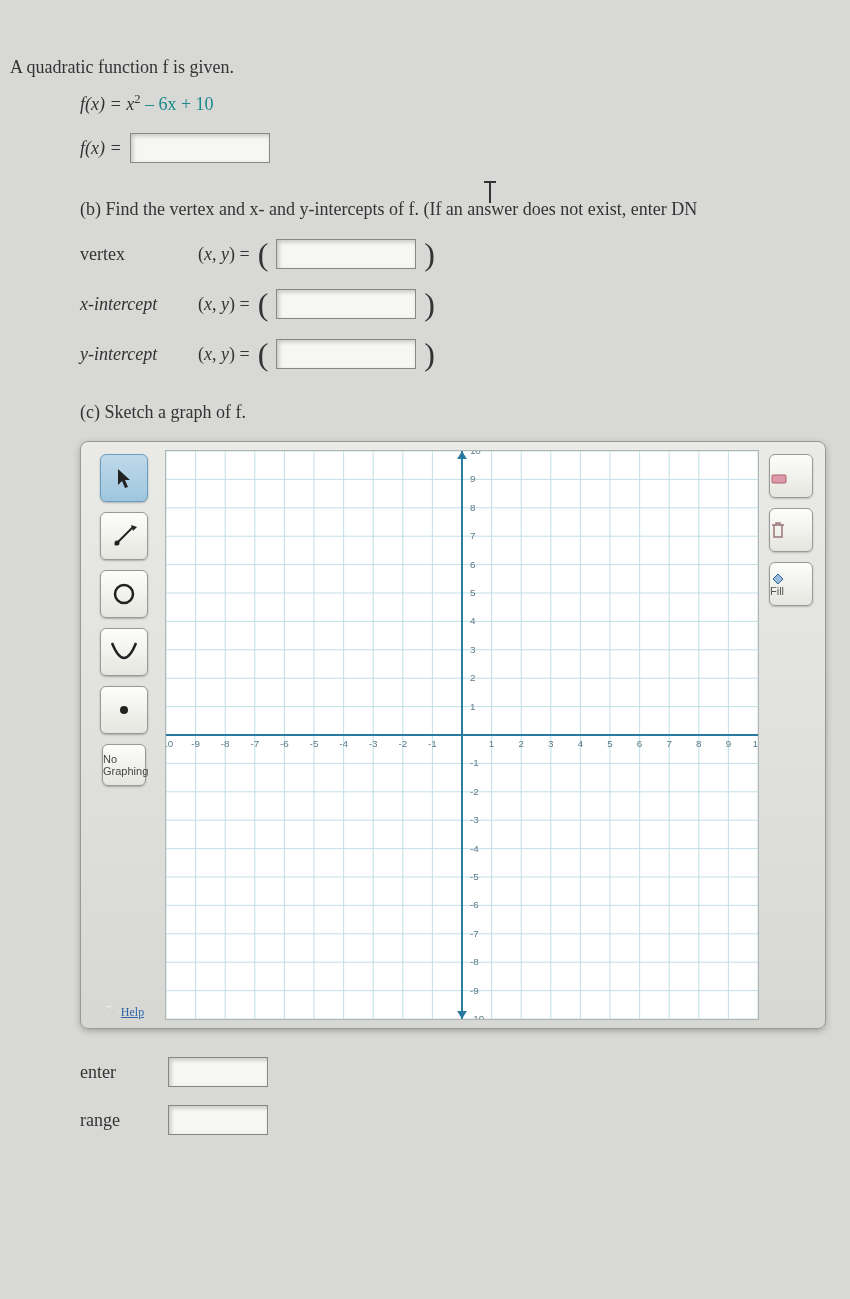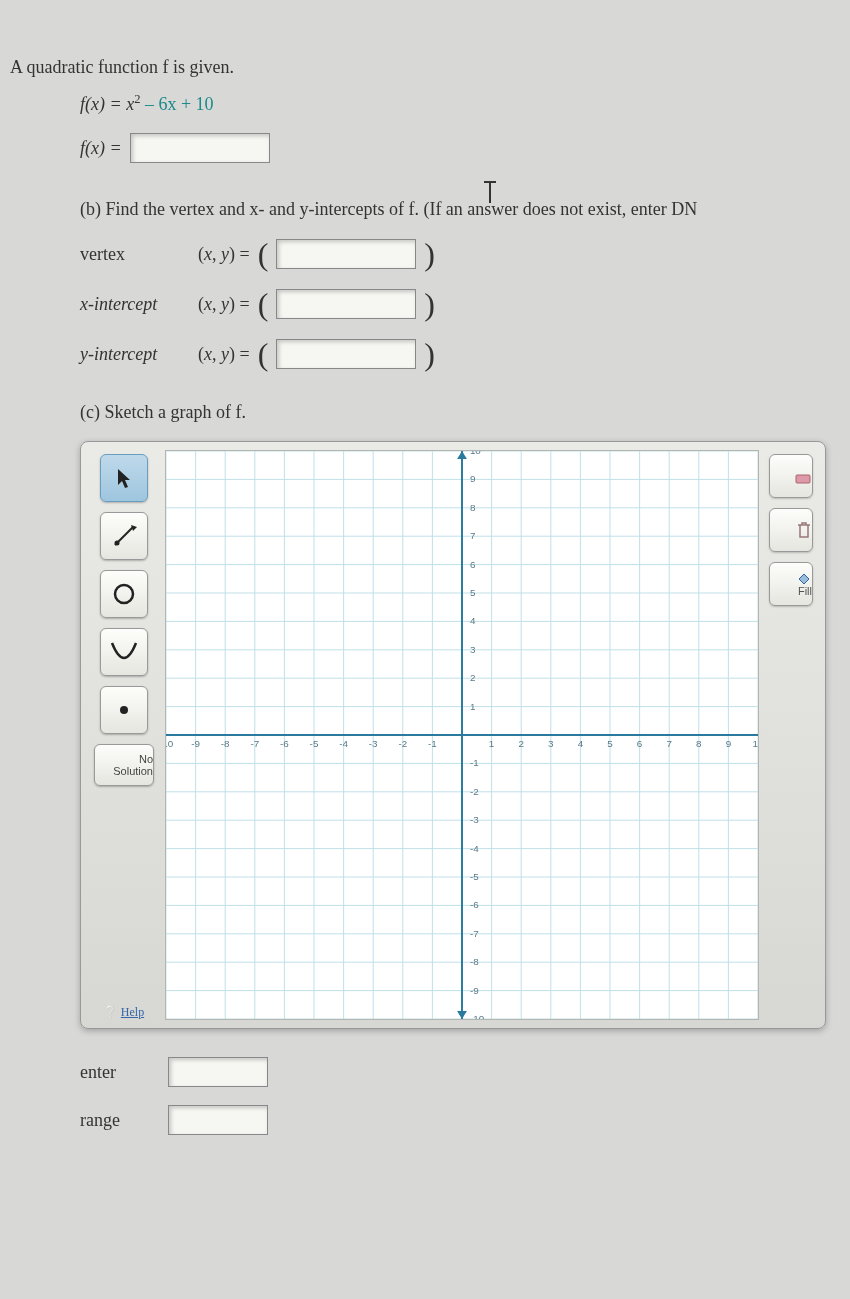--- a/index.html
+++ b/index.html
@@ -55,38 +55,38 @@
     background: linear-gradient(#fdfdfb,#e6e6e0);
     border: 1px solid #999; border-radius: 6px;
     box-shadow: 0 1px 2px rgba(0,0,0,.25);
     display: flex; align-items: center; justify-content: center;
     font-size: 22px; color: #222;
   }
   .tool-btn.selected {
     background: linear-gradient(#bfd9ea,#9ec6df);
     border-color: #6a9ec0;
   }
-  .tool-btn.tall { height: 42px; width: 60px; font-size: 11px; font-family: Arial, sans-serif; color:#444; display:flex;flex-direction:column;justify-content:center;align-items:flex-end;line-height:1.1; }
+  .tool-btn.tall { height: 42px; width: 44px; font-size: 11px; font-family: Arial, sans-serif; color:#444; display:flex;flex-direction:column;justify-content:center;align-items:flex-start;line-height:1.1; }
   .help-link { font-size: 12px; color: #3366aa; text-decoration: underline; margin-top: auto; }
   .help-link::before { content:"❔"; font-size:12px; margin-right:2px; text-decoration:none; display:inline-block;}
   .graph-area {
     flex: 1;
     background: #fff;
     border: 1px solid #b5b5b0;
     position: relative;
     height: 570px;
     overflow: hidden;
   }
   .right-col { width: 52px; display: flex; flex-direction: column; gap: 10px; align-items: center; padding-top: 4px; }
   .right-btn {
     width: 44px; height: 44px;
     background: linear-gradient(#fdfdfb,#e6e6e0);
     border: 1px solid #999; border-radius: 6px;
     box-shadow: 0 1px 2px rgba(0,0,0,.2);
-    display:flex;flex-direction:column;align-items:flex-end;justify-content:center;
+    display:flex;flex-direction:column;align-items:flex-start;justify-content:center;
     font-size:11px;color:#555;font-family:Arial,sans-serif;
   }
   .branding { text-align: right; font-family: Arial, sans-serif; font-size: 13px; margin-top: 4px; padding-right: 6px; color:#555; }
   .branding b { color: #d8262e; font-weight: bold; }
   .branding .wa { color:#333; font-weight:bold; }
   .ital { font-style: italic; }
   svg text { font-family: Arial, sans-serif; }
 </style>
 </head>
 <body>
@@ -166,21 +166,21 @@
               <path d="M3 4 Q15 34 27 4" fill="none" stroke="#222" stroke-width="2.5"></path>
             </svg>
         </div>
         <div class="tool-btn">
           <svg width="14" height="14">
               <circle cx="7" cy="7" r="4" fill="#222"></circle>
             </svg>
         </div>
         <div class="tool-btn tall">
           <span>No</span>
-          <span>Solution</span>
+          <span>Graphing</span>
         </div>
         <div style="flex:1"></div>
         <a class="help-link">Help</a>
       </div>
 
       <div class="graph-area">
         <svg id="grid-svg" width="100%" height="100%" viewBox="0 0 600 570" preserveAspectRatio="none">
             <line x1="0" y1="0" x2="0" y2="570" stroke="#bfe0e8" stroke-width="1"></line>
             <line x1="30" y1="0" x2="30" y2="570" stroke="#bfe0e8" stroke-width="1"></line>
             <line x1="60" y1="0" x2="60" y2="570" stroke="#bfe0e8" stroke-width="1"></line>

